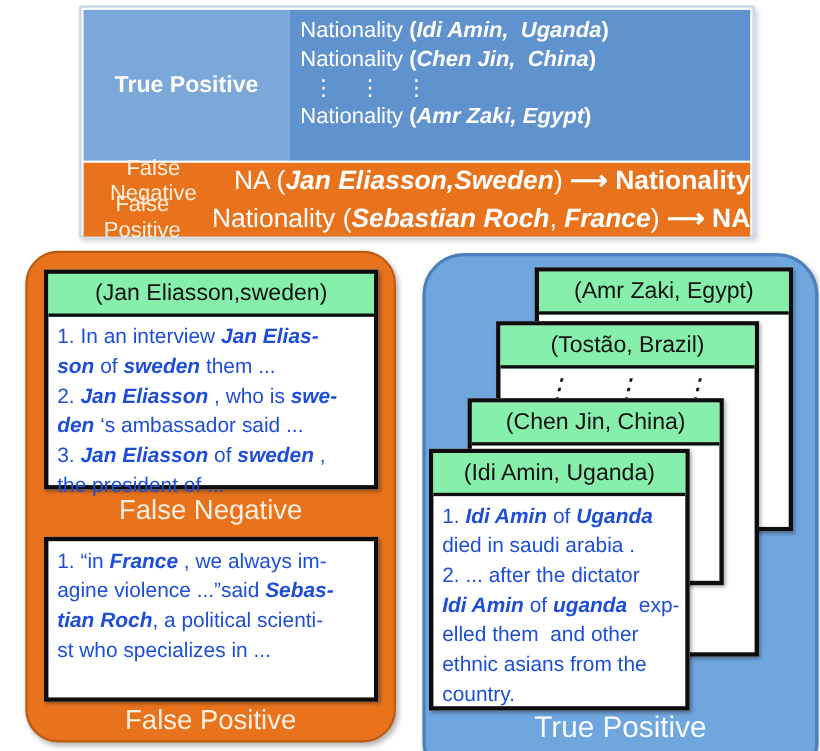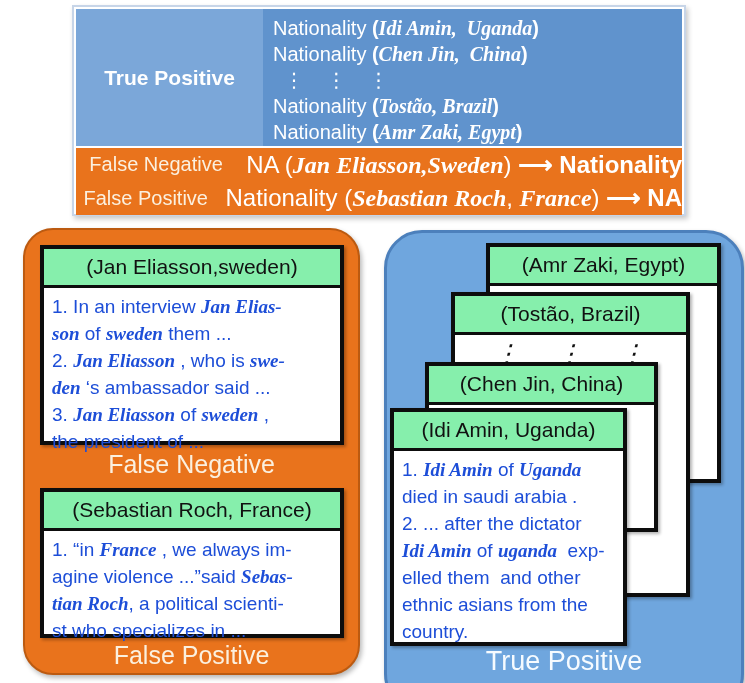--- a/index.html
+++ b/index.html
@@ -2,21 +2,21 @@
 <html style="--blue-cell: #7BA7D9; --blue-content: #6093CD; --blue-panel: #6FA6DE; --blue-panel-border: #4C80BC; --orange: #E9731C; --orange-border: #BC5A10; --card-border: #0D0D0D; --cream: #FBF0DF;"><head>
 <meta charset="utf-8">
 <style>
   html,body{margin:0;padding:0;background:#ffffff;}
   .stage{
     position:relative;width:745px;height:683px;overflow:hidden;
     font-family:"Liberation Sans", sans-serif;background:#ffffff;
   }
   .line{white-space:pre;}
   .s-b{font-weight:bold;}
-  .s-bi{font-weight:bold;font-style:italic;font-family:Liberation Serif, serif;}
+  .s-bi{font-weight:bold;font-style:italic;}
 
   
   .matrix{
     position:absolute;left:72px;top:5px;width:614px;height:211px;
     box-sizing:border-box;border:2px solid #c7d5e8;background:#ffffff;
     padding:2px;box-shadow:2px 3px 5px rgba(0,0,0,0.22);
   }
   .m-blue-row{display:flex;height:137px;}
   .m-label-cell{
     width:187px;background:var(--blue-cell);color:#ffffff;
@@ -88,21 +88,20 @@
 
   <div class="matrix">
     <div class="m-blue-row">
       <div class="m-label-cell">
         <span>True Positive</span>
       </div>
       <div class="m-content-cell">
           <div class="line"><span>Nationality </span><span class="s-b">(</span><span class="s-bi">Idi Amin,  Uganda</span><span class="s-b">)</span></div>
           <div class="line"><span>Nationality </span><span class="s-b">(</span><span class="s-bi">Chen Jin,  China</span><span class="s-b">)</span></div>
           <div class="line"><span>  ⋮    ⋮    ⋮</span></div>
-          <div class="line"><span>Nationality </span><span class="s-b">(</span><span class="s-bi">Tostão, Brazil</span><span class="s-b">)</span></div>
           <div class="line"><span>Nationality </span><span class="s-b">(</span><span class="s-bi">Amr Zaki, Egypt</span><span class="s-b">)</span></div>
         </div>
     </div>
     <div class="m-orange">
       <div class="m-row">
         <div class="m-row-label">False Negative</div>
         <div class="m-row-content"><span>NA (</span><span class="s-bi">Jan Eliasson,Sweden</span><span>) </span><span class="s-b">⟶ </span><span class="s-b">Nationality</span></div>
       </div>
       <div class="m-row">
         <div class="m-row-label">False Positive</div>
@@ -118,21 +117,20 @@
           <div class="line"><span>1. In an interview </span><span class="s-bi">Jan Elias-</span></div>
           <div class="line"><span class="s-bi">son</span><span> of </span><span class="s-bi">sweden</span><span> them ...</span></div>
           <div class="line"><span>2. </span><span class="s-bi">Jan Eliasson</span><span> , who is </span><span class="s-bi">swe-</span></div>
           <div class="line"><span class="s-bi">den</span><span> ‘s ambassador said ...</span></div>
           <div class="line"><span>3. </span><span class="s-bi">Jan Eliasson</span><span> of </span><span class="s-bi">sweden</span><span> ,</span></div>
           <div class="line"><span>the president of ...</span></div>
         </div>
     </div>
     <div class="panel-label label-fn">False Negative</div>
     <div class="card card-fp">
-      <div class="card-header">(Sebastian Roch, France)</div>
       <div class="card-body">
           <div class="line"><span>1. “in </span><span class="s-bi">France</span><span> , we always im-</span></div>
           <div class="line"><span>agine violence ...”said </span><span class="s-bi">Sebas-</span></div>
           <div class="line"><span class="s-bi">tian Roch</span><span>, a political scienti-</span></div>
           <div class="line"><span>st who specializes in ...</span></div>
         </div>
     </div>
     <div class="panel-label label-fp">False Positive</div>
   </div>
 

